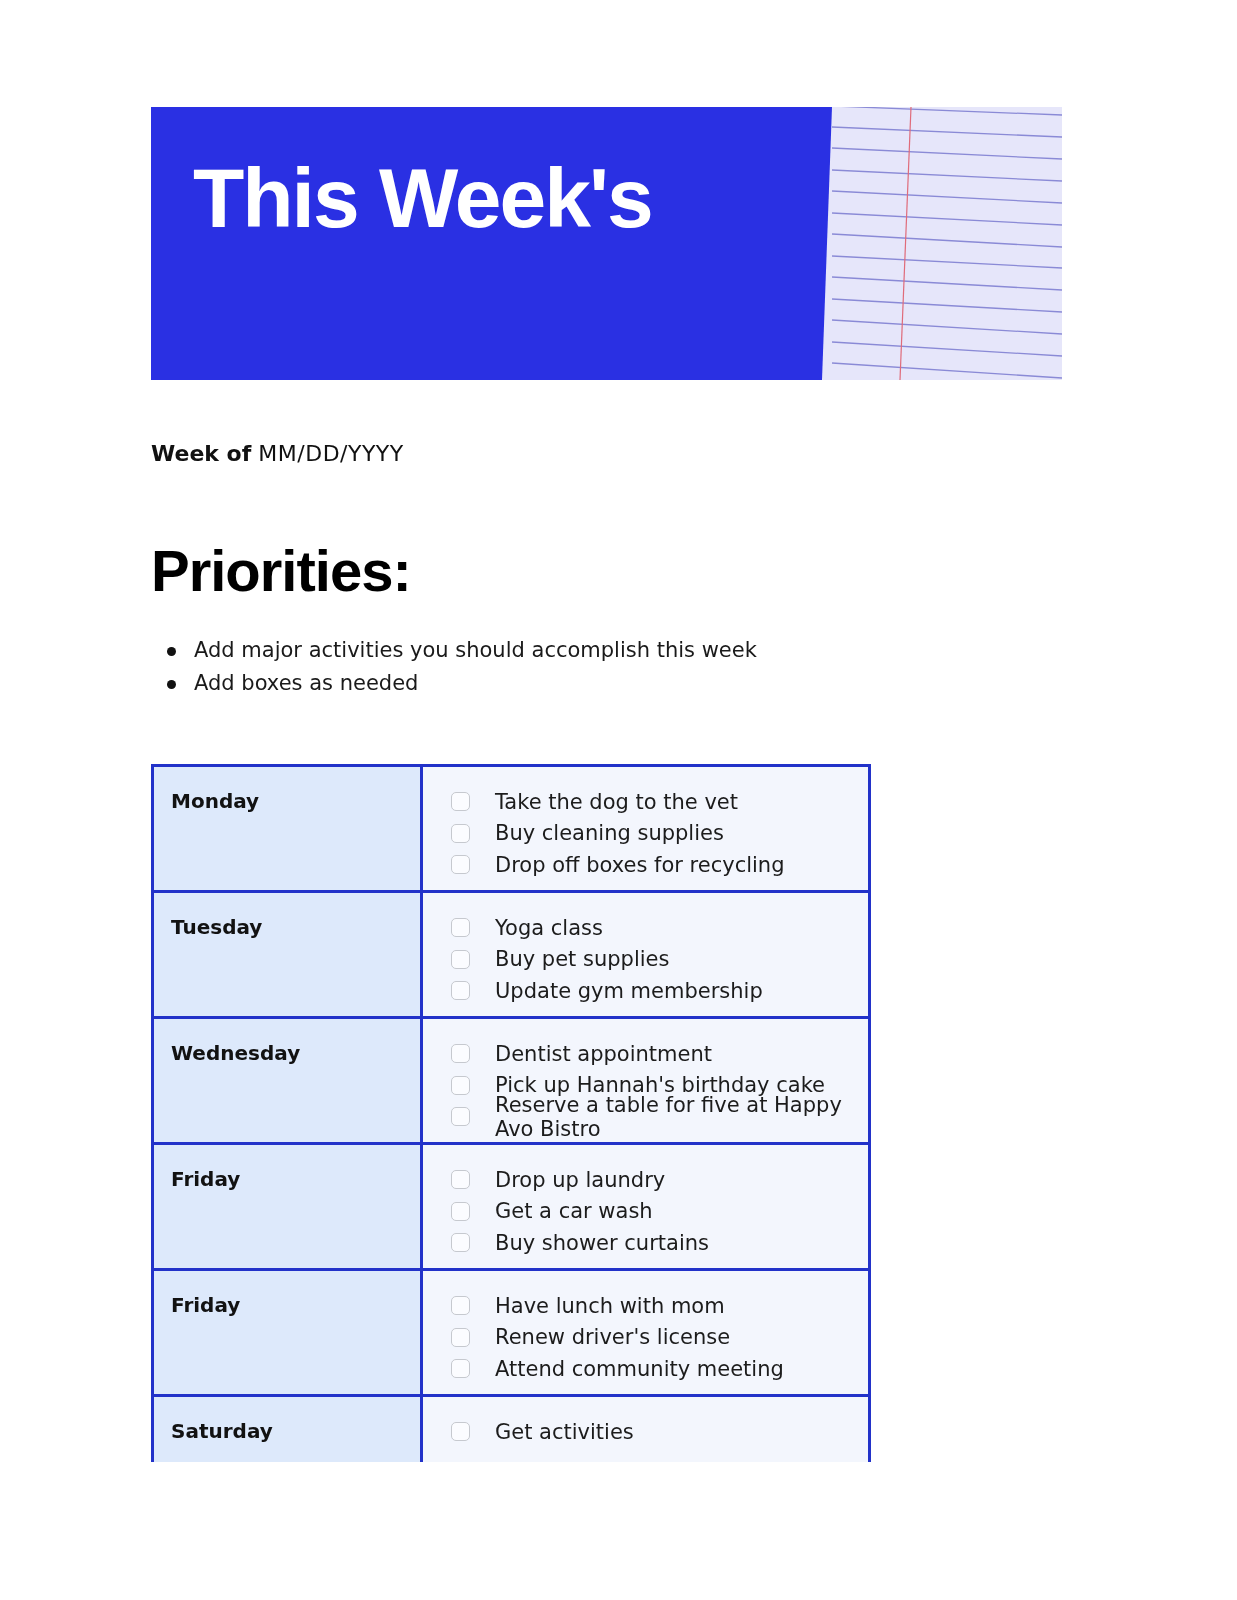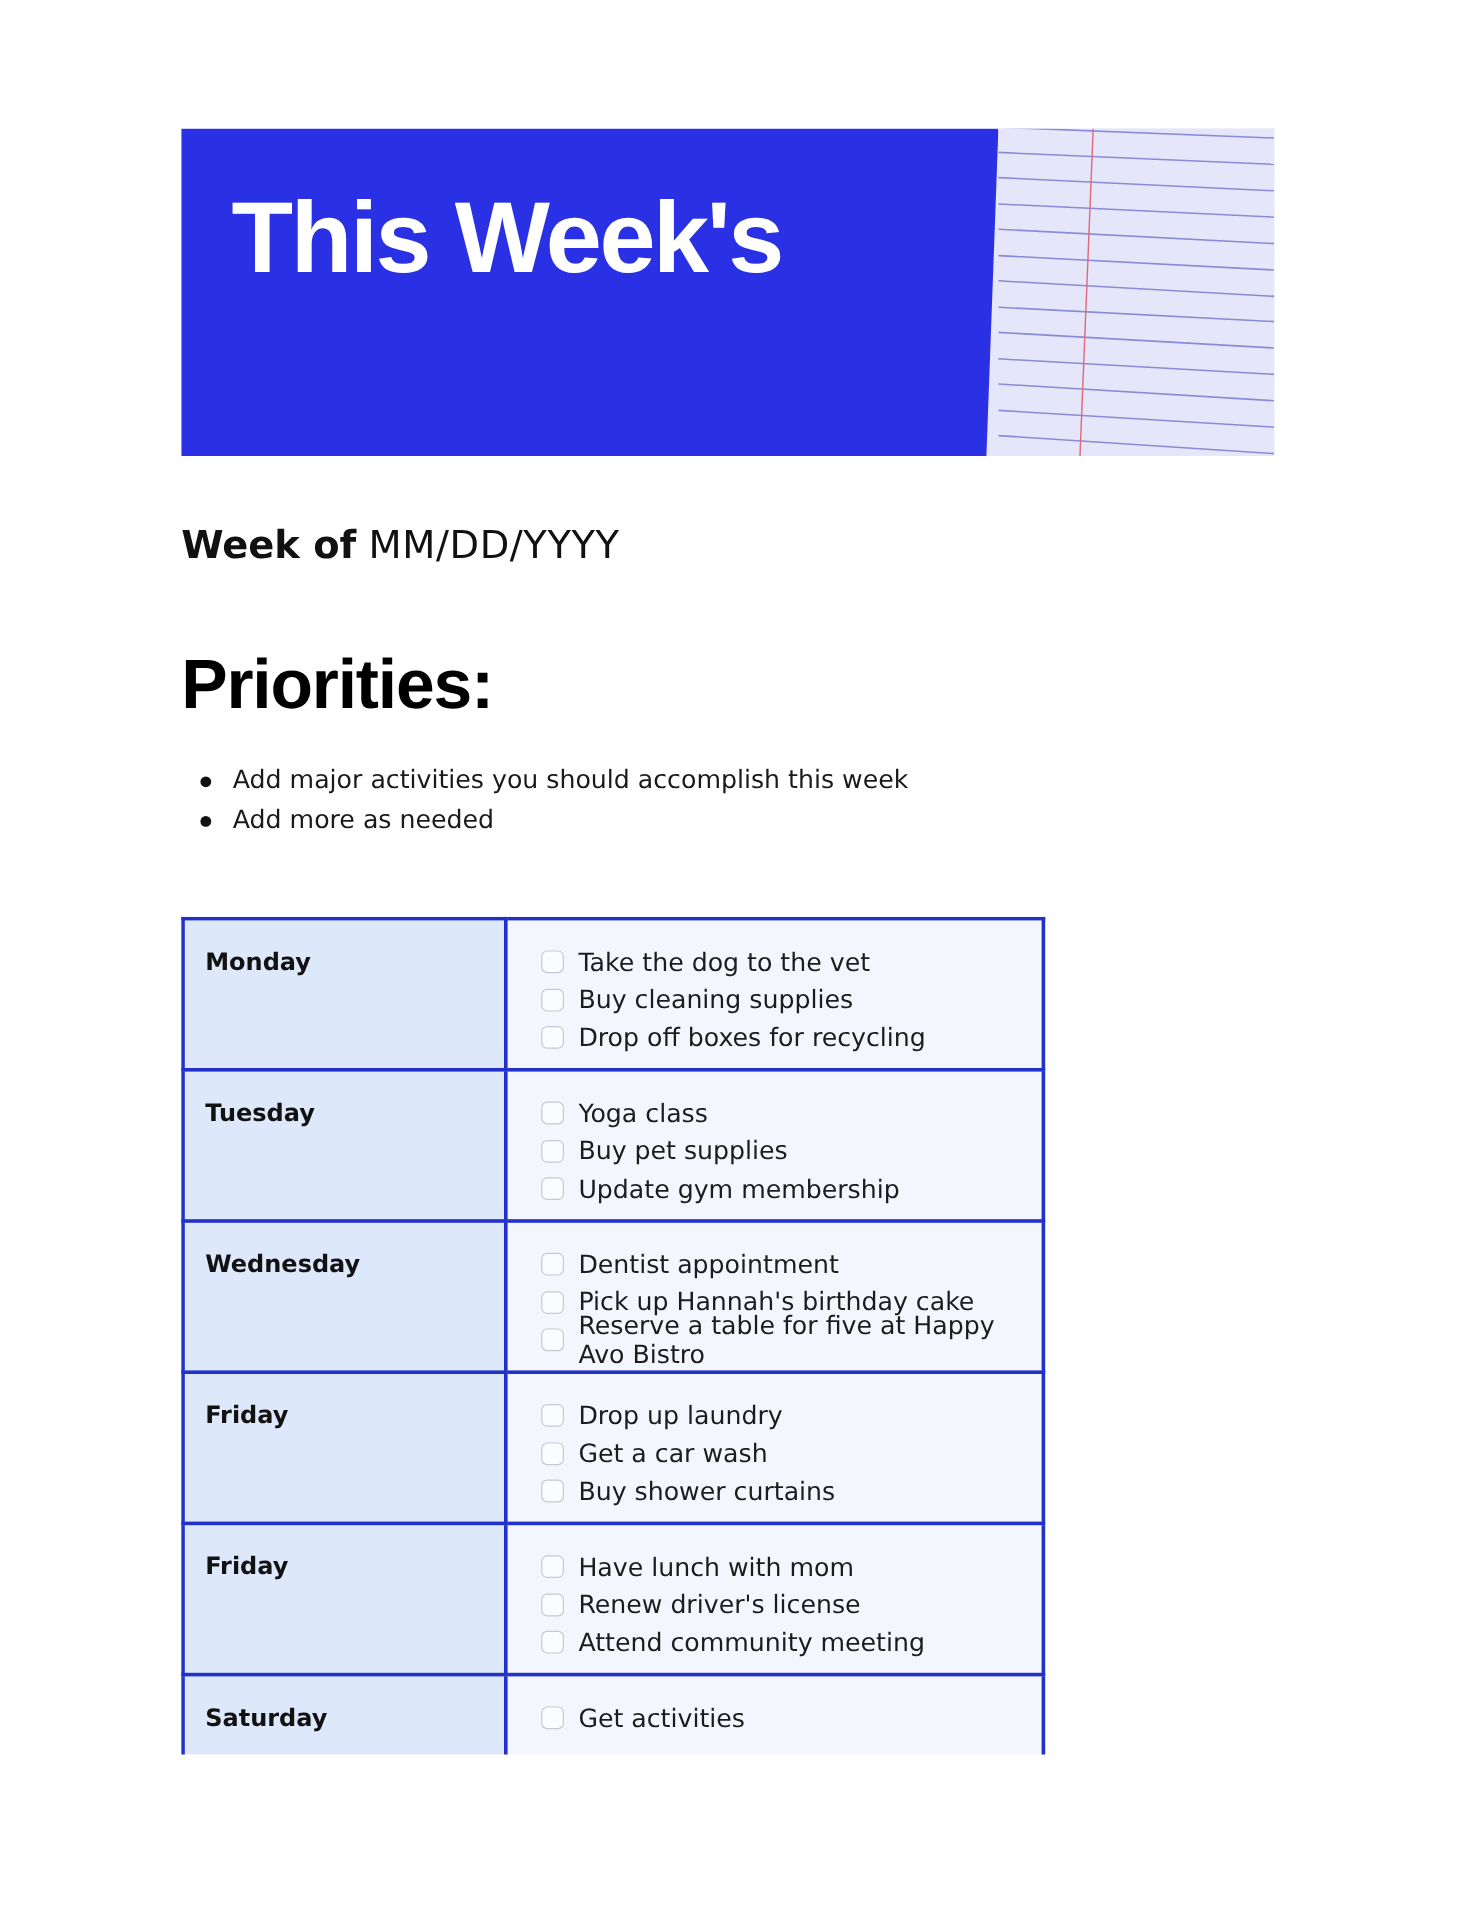--- a/index.html
+++ b/index.html
@@ -6,38 +6,38 @@
   body { width: 1237px; height: 1600px; position: relative; overflow: hidden; font-family: "Liberation Sans", sans-serif; color: #111111; }
 
   .banner { position: absolute; left: 151px; top: 107px; width: 911px; height: 261px; }
   .banner-paper { position: absolute; left: 0; top: 0; width: 911px; height: 273px; background: #e6e6fa; overflow: hidden; }
   .banner-paper svg { position: absolute; left: 0; top: 0; }
   .banner-blue { position: absolute; left: 0; top: 0; width: 911px; height: 273px; background: #2a30e3;
     clip-path: polygon(0 0, 681px 0, 671px 273px, 0 273px); }
   .banner-title { position: absolute; left: 42px; top: 42px; margin: 0; color: #ffffff; font-family: "Liberation Sans", sans-serif;
     font-weight: 700; font-size: 84px; line-height: 98px; letter-spacing: -2px; }
 
-  .week-of { position: absolute; left: 151px; top: 436px; font-family: "DejaVu Sans", sans-serif; font-size: 32px; line-height: 36px; color: #111; }
+  .week-of { position: absolute; left: 151px; top: 436px; font-family: "DejaVu Sans", sans-serif; font-size: 22px; line-height: 36px; color: #111; }
   .week-of .label { font-weight: 700; }
   .week-of .value { font-weight: 400; letter-spacing: 0.5px; }
 
   .priorities-title { position: absolute; left: 151px; top: 536px; margin: 0; font-family: "Liberation Sans", sans-serif; font-weight: 700; font-size: 58px; line-height: 70px; letter-spacing: -1px; color: #000000; }
 
   .priorities-list { position: absolute; left: 165px; top: 634px; margin: 0; padding: 0; list-style: none; font-family: "DejaVu Sans", sans-serif; font-size: 21px; line-height: 33px; color: #1a1a1a; }
   .priorities-list li { position: relative; padding-left: 29px; }
   .priorities-list li::before { content: ""; position: absolute; left: 2px; top: 13px; width: 9px; height: 9px; border-radius: 50%; background: #111; }
 
   .errand-table { position: absolute; left: 151px; top: 764px; width: 911px; height: 698px; overflow: hidden; }
   .errand-table table { border-collapse: collapse; width: 720px; table-layout: fixed; }
   .errand-table td { border: 3px solid #2232c9; vertical-align: top; padding: 0; }
   .day-cell { width: 266px; background: #dde9fb; height: 123px; }
   .tasks-cell { background: #f3f6fd; }
   .day-name { display: block; padding: 20px 0 0 17px; font-family: "DejaVu Sans", sans-serif; font-weight: 700; font-size: 20px; line-height: 28px; color: #121212; }
   .task-list { list-style: none; margin: 0; padding: 19px 0 0 28px; }
-  .task { display: flex; align-items: center; height: 31.5px; font-family: "DejaVu Sans", sans-serif; font-size: 21px; color: #1c1c1c; }
+  .task { display: flex; align-items: center; height: 31.5px; font-family: "DejaVu Sans", sans-serif; font-size: 21px; color: #1c1c1c; gap: 13px; }
   .checkbox { width: 19px; height: 19px; border: 1.5px solid #c6c9cf; border-radius: 5px; background: #fbfcff; margin-right: 12px; box-sizing: border-box; flex: 0 0 auto; }
 </style>
 </head>
 <body>
 
 <div class="banner">
   <div class="banner-paper">
     <svg width="911" height="273" viewBox="0 0 911 273">
       <g stroke="#8a8ad6" stroke-width="1.3" fill="none">
         <line x1="681" y1="-1" x2="911" y2="8"></line>
@@ -65,21 +65,21 @@
 
 <div class="week-of">
   <span class="label">Week of</span>
   <span class="value">MM/DD/YYYY</span>
 </div>
 
 <h2 class="priorities-title">Priorities:</h2>
 
 <ul class="priorities-list">
   <li>Add major activities you should accomplish this week</li>
-  <li>Add more as needed</li>
+  <li>Add boxes as needed</li>
 </ul>
 
 <div class="errand-table">
   <table>
     <tbody>
       <tr>
         <td class="day-cell">
             <span class="day-name">Monday</span>
           </td>
         <td class="tasks-cell">

